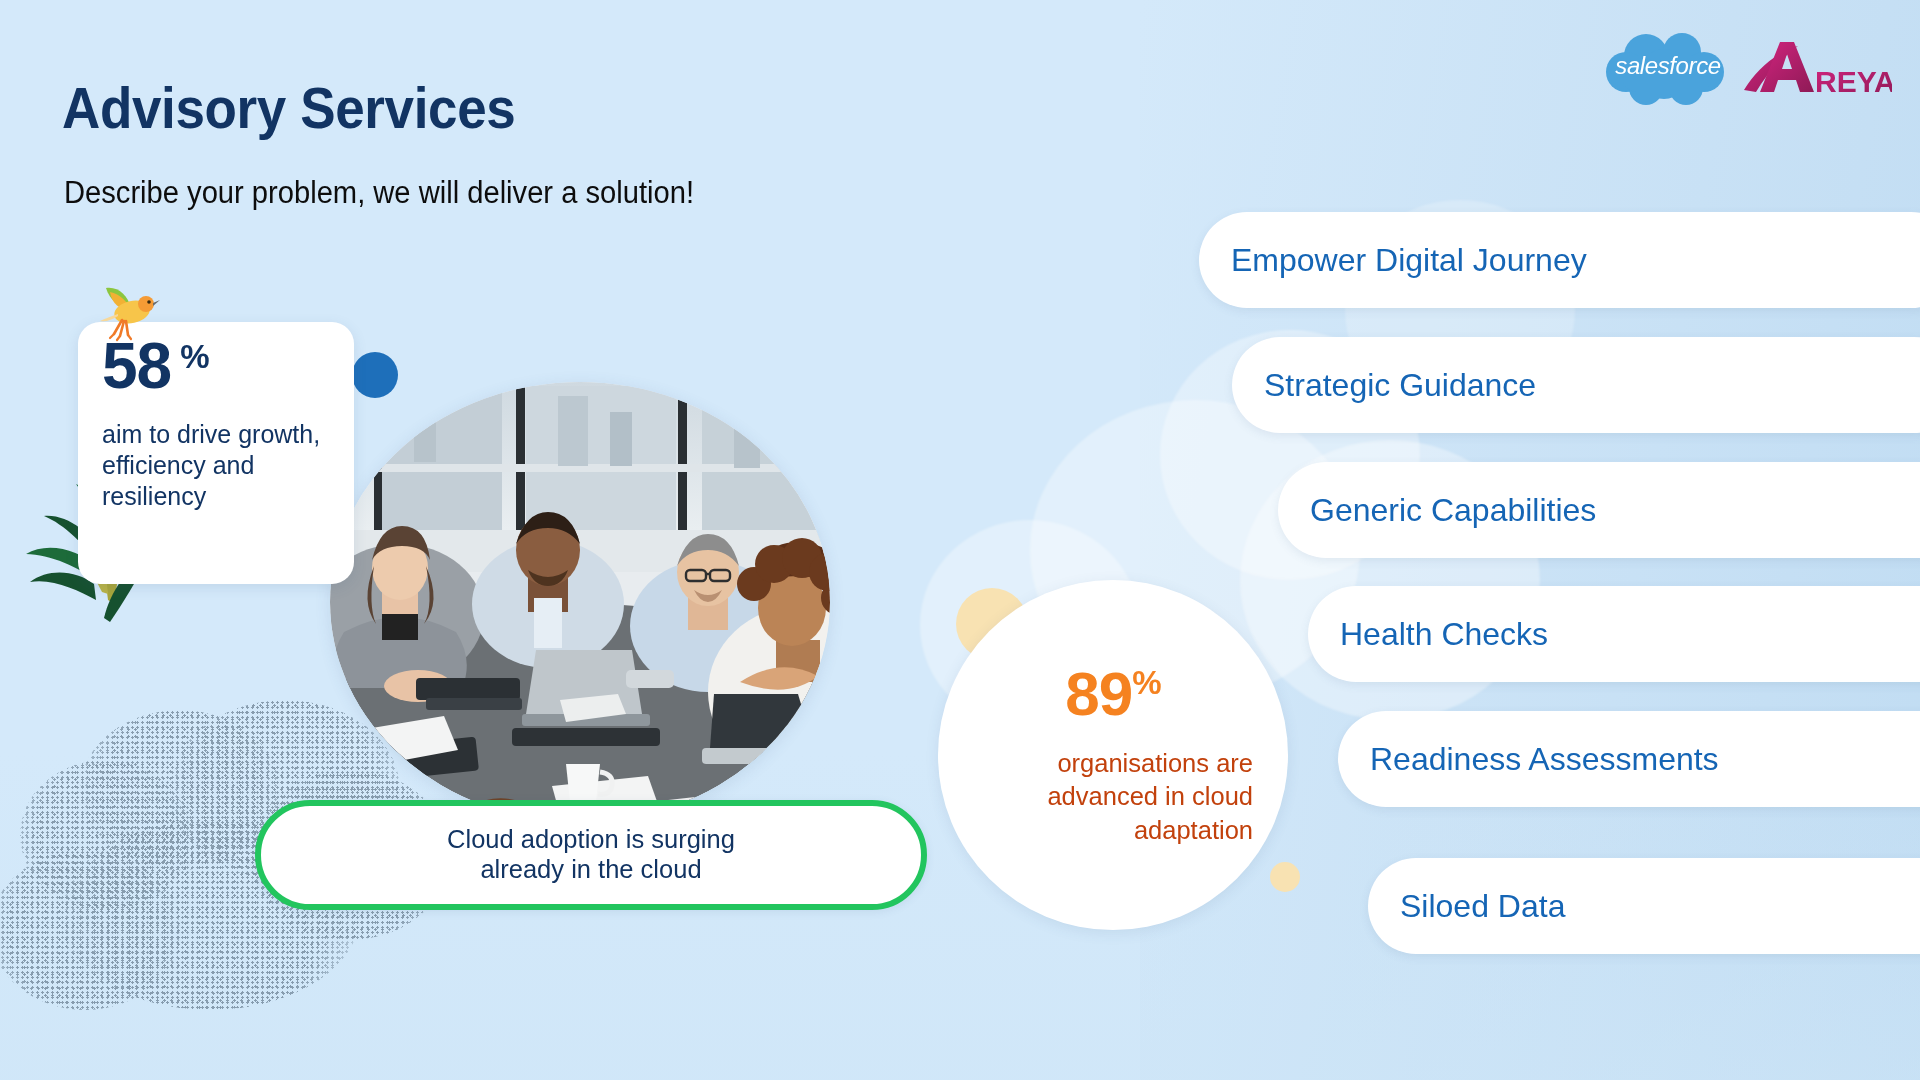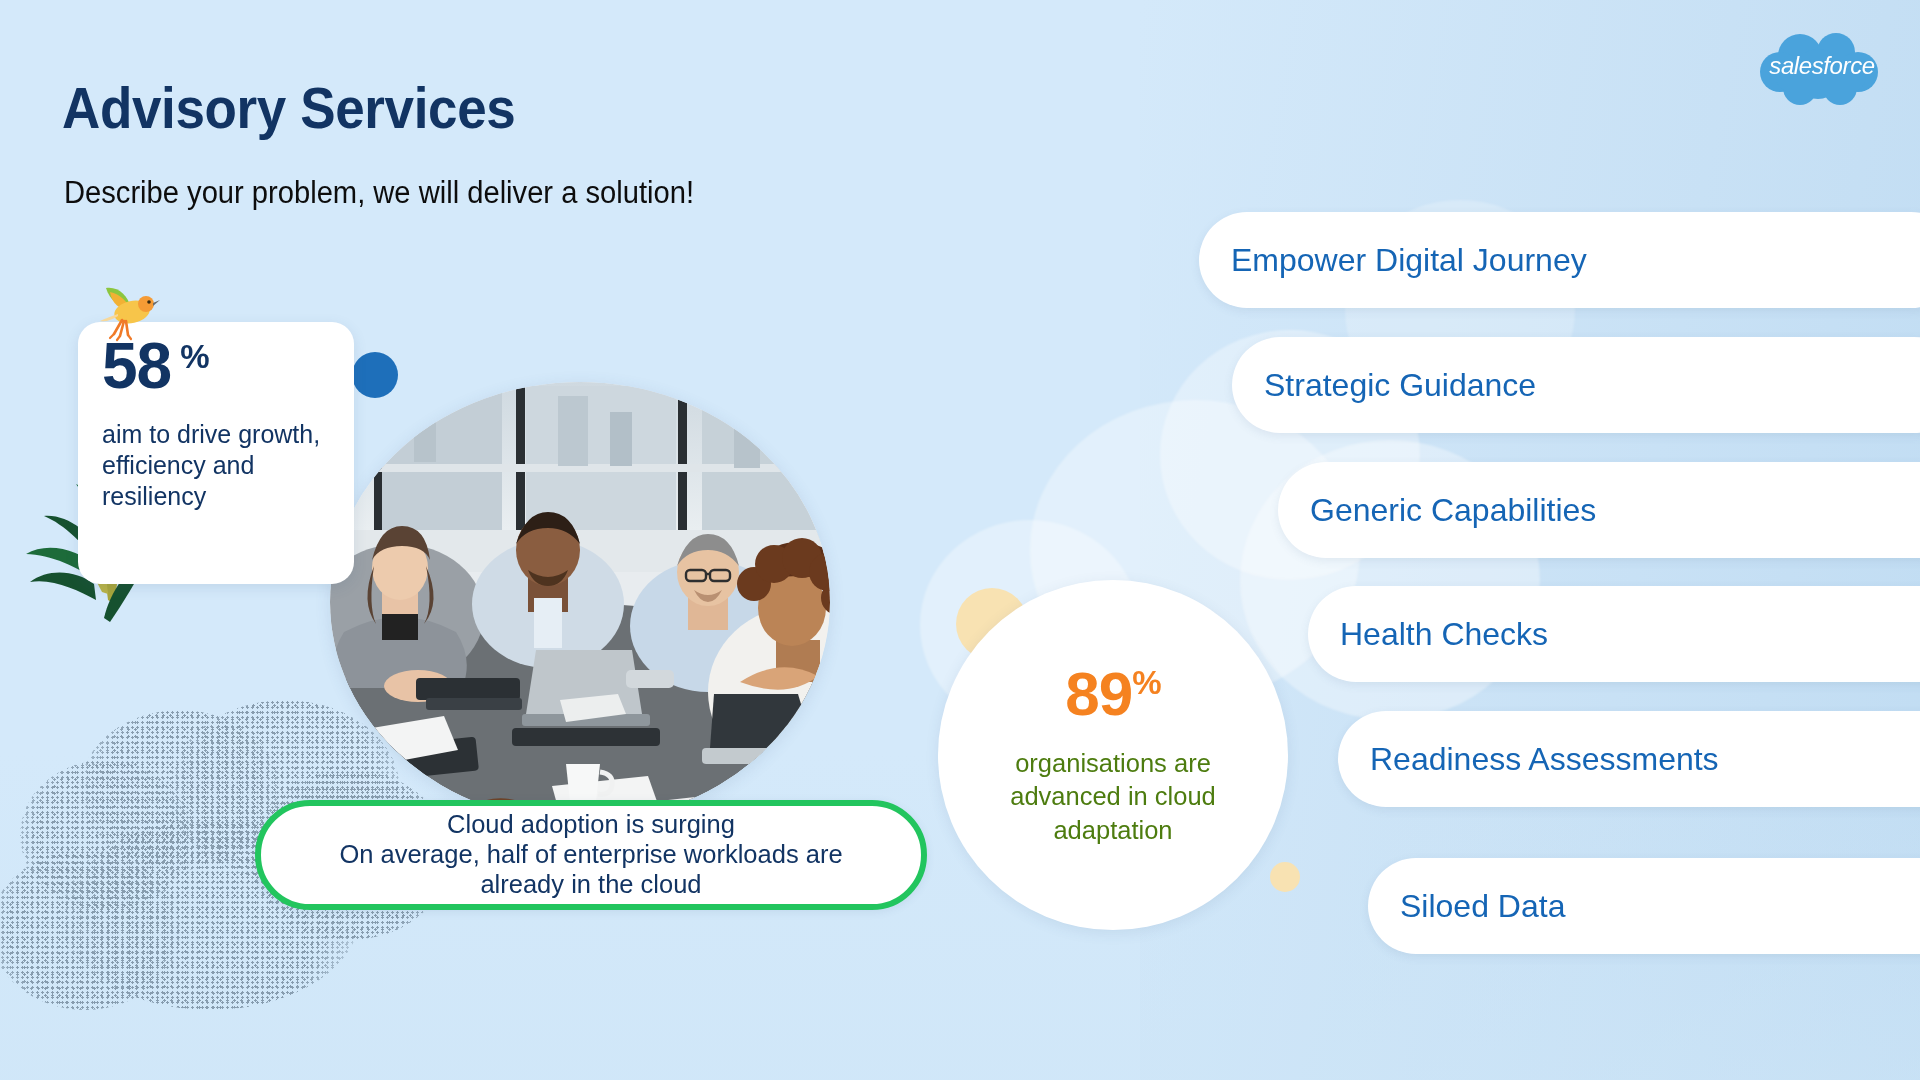--- a/index.html
+++ b/index.html
@@ -134,22 +134,22 @@
     background:#fff; border-radius:50%; z-index:5;
     display:flex; flex-direction:column; align-items:center; justify-content:center;
     box-shadow:0 3px 14px rgba(60,90,130,.10);
   }
   .circle-stat .big{
     font-size:62px; font-weight:bold; color:#f58220; line-height:1;
     display:flex; align-items:flex-start; letter-spacing:-1px;
   }
   .circle-stat .big .pct{ font-size:33px; line-height:1; margin-top:3px; }
   .circle-stat .desc{
-    margin-top:22px; font-size:25.5px; color:#4d7c0f;
-    line-height:1.32; text-align:center; width:280px;
+    margin-top:22px; font-size:25.5px; color:#c2410c;
+    line-height:1.32; text-align:right; width:280px;
   }
 
   
   .pills{ position:absolute; left:0; top:0; width:1920px; height:1080px; }
   .pill{
     position:absolute; height:96px; background:#fff;
     border-top-left-radius:52px; border-bottom-left-radius:52px;
     border-top-right-radius:52px; border-bottom-right-radius:52px;
     display:flex; align-items:center; z-index:6;
     box-shadow:0 3px 10px rgba(70,100,140,.10);
@@ -210,20 +210,35 @@
           <circle cx="106" cy="44" r="20"></circle>
           <circle cx="66" cy="46" r="25"></circle>
           <circle cx="48" cy="60" r="17"></circle>
           <circle cx="88" cy="60" r="17"></circle>
           <rect x="24" y="34" width="90" height="30" rx="15"></rect>
         </g>
       </svg>
       <div class="sf-text">salesforce</div>
     </div>
 
+    <div class="areya-logo">
+      <svg viewBox="0 0 150 62" style="width:150px;height:62px;">
+        <defs>
+          <linearGradient id="ag" x1="0" y1="0" x2="1" y2="1">
+            <stop offset="0%" stop-color="#d1247e"></stop>
+            <stop offset="100%" stop-color="#8e1a56"></stop>
+          </linearGradient>
+        </defs>
+        <path d="M2 54 C14 34 34 16 56 10 C40 22 24 38 14 56 Z" fill="url(#ag)"></path>
+        <path d="M18 56 L38 6 L52 6 L72 56 L58 56 L54 44 L36 44 L32 56 Z M40 33 L50 33 L45 18 Z" fill="url(#ag)"></path>
+        <g fill="url(#ag)" font-family="Liberation Sans, sans-serif" font-size="30" font-weight="bold">
+          <text x="73" y="56">REYA</text>
+        </g>
+      </svg>
+    </div>
   </div>
 
   <svg class="bird" viewBox="0 0 72 66">
     <path d="M18 6 C30 4 40 14 42 24 C34 26 22 20 18 6 Z" fill="#8cc63f"></path>
     <path d="M22 10 C32 12 40 20 42 28 C32 28 24 22 22 10 Z" fill="#f2b134"></path>
     <ellipse cx="44" cy="30" rx="18" ry="11" transform="rotate(-12 44 30)" fill="#f7c54a"></ellipse>
     <circle cx="58" cy="22" r="8" fill="#f59b35"></circle>
     <circle cx="61" cy="20" r="1.8" fill="#3a2a10"></circle>
     <path d="M65 21 L72 18 L65 24 Z" fill="#6b6b6b"></path>
     <path d="M34 38 L26 52 M36 39 L32 54 M38 39 L40 53" stroke="#f07a28" stroke-width="2.6" fill="none" stroke-linecap="round"></path>
@@ -342,21 +357,20 @@
 
           <path d="M140 424 q36 -18 70 6 q-32 22 -70 -6Z" fill="#6d4227"></path>
         </g>
       </g>
     </svg>
   </div>
 
   <div class="callout">
     <div class="txt">
       <div>Cloud adoption is surging</div>
-      <div>On average, half of enterprise workloads are</div>
       <div>already in the cloud</div>
     </div>
   </div>
 
   <div class="circle-stat">
     <div class="big">
       <span>89</span>
       <span class="pct">%</span>
     </div>
     <div class="desc">organisations are advanced in cloud adaptation</div>

